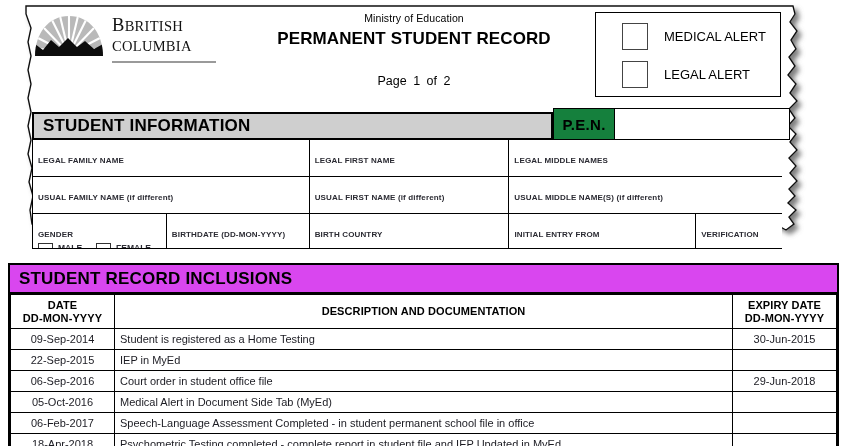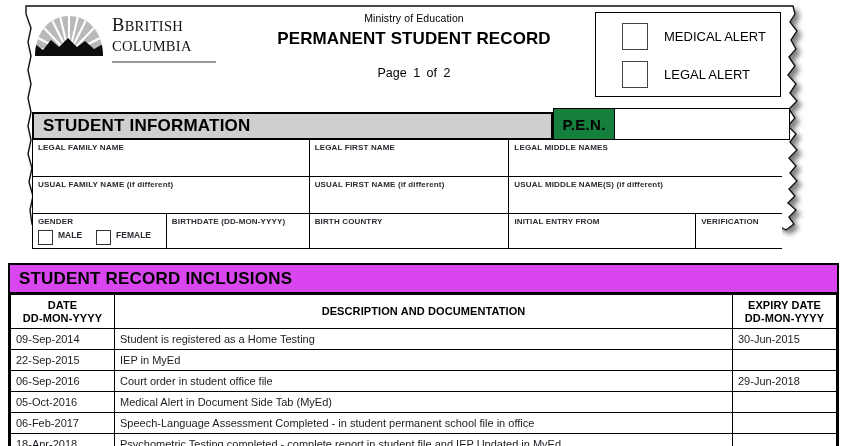--- a/index.html
+++ b/index.html
@@ -89,21 +89,21 @@
     letter-spacing: .1px;
   }
   #doc-title {
     margin-top: 5px;
     font-size: 17px;
     font-weight: bold;
     color: #000;
     letter-spacing: .1px;
   }
   #page-of {
-    margin-top: 17px;
+    margin-top: 25px;
     font-size: 12.5px;
     color: #000;
     word-spacing: 3px;
   }
 
   #alert-box {
     position: absolute;
     left: 571px;
     top: 4px;
     width: 186px;
@@ -203,21 +203,21 @@
     box-sizing: border-box;
   }
   .frow {
     display: flex;
     border-bottom: 1.5px solid #000;
     box-sizing: border-box;
   }
   .fcell {
     border-right: 1.5px solid #000;
     box-sizing: border-box;
-    padding: 3px 0 0 5px;
+    padding: 16px 0 0 5px;
     height: 36px;
     background: #fff;
     overflow: hidden;
   }
   .fcell .flabel {
     font-size: 8px;
     color: #2b2b33;
     letter-spacing: .15px;
     white-space: nowrap;
     font-weight: 600;
@@ -286,21 +286,21 @@
     text-align: center;
     letter-spacing: .1px;
   }
   table.inc-tbl th.desc { font-size: 11px; }
   table.inc-tbl td {
     height: 21px;
     font-size: 11px;
     color: #1b1b22;
     padding: 0 5px;
   }
-  td.c-date, td.c-exp { padding: 0; }
+  td.c-date, td.c-exp { text-align: center; padding: 0; }
   td.c-desc { text-align: left; padding-left: 6px; }
   col.w-date { width: 104px; }
   col.w-exp  { width: 104px; }
 </style>
 </head>
 <body>
 
 <div id="form-fragment">
 
   <svg id="paper-svg" viewBox="0 0 847 252">

